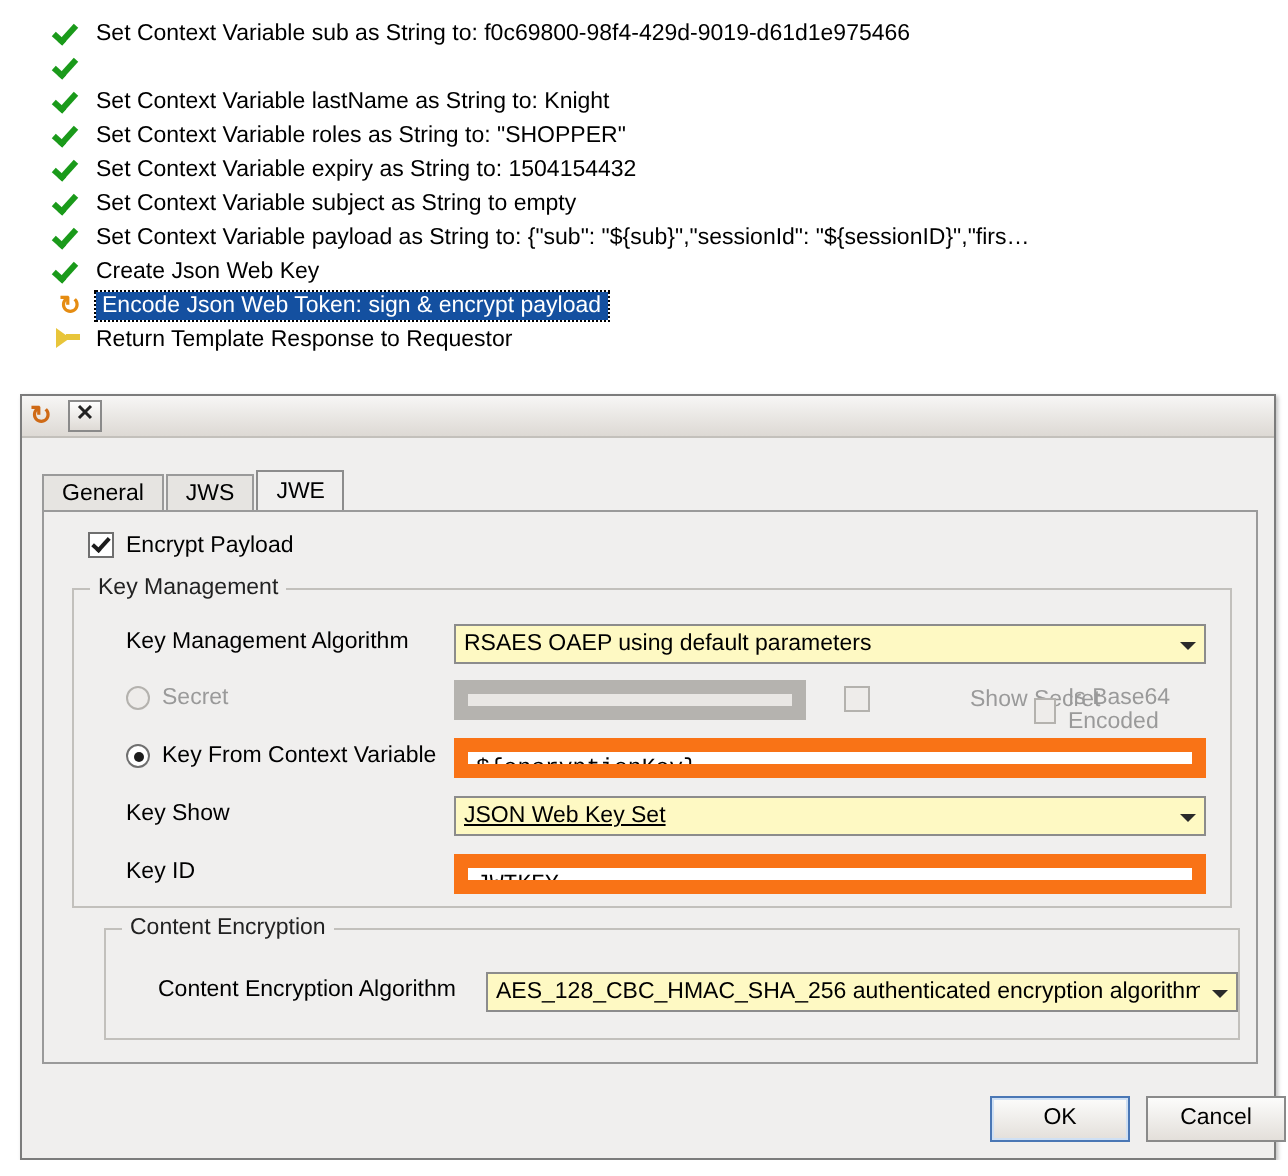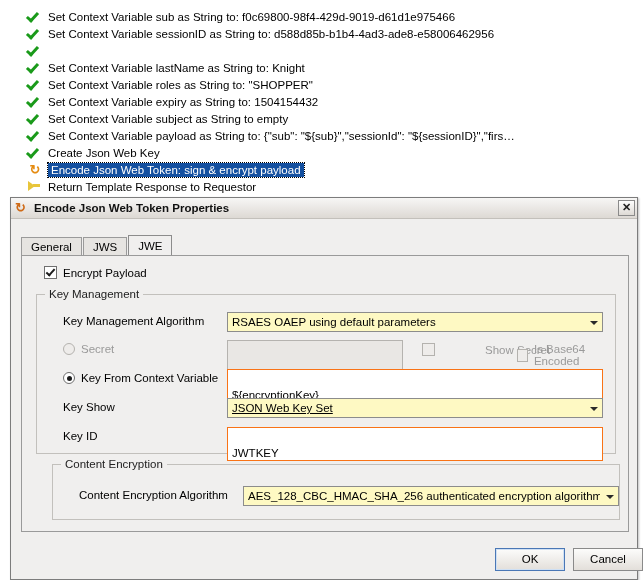--- a/index.html
+++ b/index.html
@@ -263,29 +263,29 @@
   }
   .flabel {
     font-size: 11.5px;
     color: #000;
   }
   .flabel.disabled {
     color: #9a9a9a;
   }
 
   .field {
-    border: 1px solid #f97316;
+    border: 7px solid #f97316;
     background: #ffffff;
     height: 20px;
     line-height: 18px;
     font-size: 11.5px;
-    padding: 16px 4px;
+    padding: 0 4px;
     box-sizing: border-box;
     color: #000;
-    font-family: Liberation Sans, sans-serif;
+    font-family: Liberation Mono, monospace;
     overflow: hidden;
     white-space: nowrap;
   }
   .field.disabled {
     background: #e9e7e4;
     border-color: #b5b3af;
     color: #9a9a9a;
   }
   .combo {
     display: flex;
@@ -392,24 +392,20 @@
 </head>
 <body>
 
 <div id="policy-tree">
 
   <div class="tree-row">
     <span class="tree-icon ico-check"></span>
     <span class="tree-label">Set Context Variable sub as String to: f0c69800-98f4-429d-9019-d61d1e975466</span>
   </div>
 
-  <div class="tree-row">
-    <span class="tree-icon ico-check"></span>
-    <span class="tree-label">Set Context Variable sessionID as String to: d588d85b-b1b4-4ad3-ade8-e58006462956</span>
-  </div>
 
   <div class="tree-row">
     <span class="tree-icon ico-check"></span>
   </div>
 
   <div class="tree-row">
     <span class="tree-icon ico-check"></span>
     <span class="tree-label">Set Context Variable lastName as String to: Knight</span>
   </div>
 
@@ -447,21 +443,20 @@
     <span class="tree-icon ico-return"></span>
     <span class="tree-label">Return Template Response to Requestor</span>
   </div>
 
 </div>
 
 <div id="dialog">
 
   <div id="dialog-titlebar">
     <span class="title-icon"></span>
-    <span id="dialog-title">Encode Json Web Token Properties</span>
     <span class="close-btn">✕</span>
   </div>
 
   <div id="tabstrip">
     <div class="tab">General</div>
     <div class="tab">JWS</div>
     <div class="tab active">JWE</div>
   </div>
 
   <div id="tab-panel">

